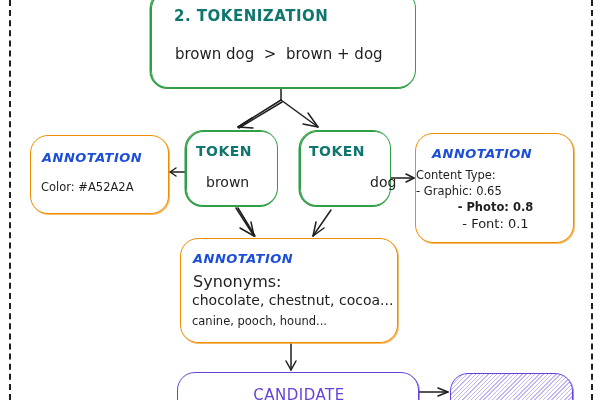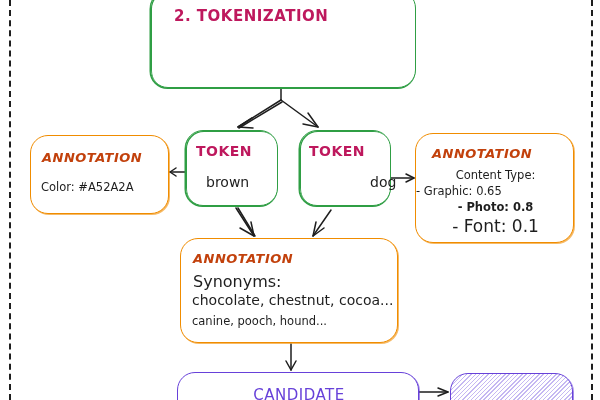--- a/index.html
+++ b/index.html
@@ -4,22 +4,22 @@
 <style>
   html, body { margin:0; padding:0; }
   body { width:600px; height:400px; position:relative; overflow:hidden; background:#ffffff;
          font-family:"DejaVu Sans", sans-serif; color:#1e1e1e; }
   .dash { position:absolute; top:0; width:0; height:400px; border-left:2px dashed #1e1e1e; }
   .box { position:absolute; box-sizing:border-box; border-radius:18px; background:#ffffff; }
   .green { border:1.6px solid #2f9e44; box-shadow: 1px 1px 0 0 #2f9e44 inset, -0.5px 1px 0 #2f9e44; }
   .orange { border:1.6px solid #f08c00; box-shadow: 1px 1px 0 0 rgba(240,140,0,0.6); }
   .purple { border:1.6px solid #6741d9; box-shadow: 1px 1px 0 0 rgba(103,65,217,0.6); }
   .title { position:absolute; font-weight:bold; letter-spacing:0.5px; white-space:nowrap; }
-  .t-green { color:#be185d; }
-  .t-orange { color:#c2410c; font-style:italic; }
+  .t-green { color:#0f766e; }
+  .t-orange { color:#1d4ed8; font-style:italic; }
   .t-purple { color:#6741d9; }
   .txt { position:absolute; white-space:nowrap; color:#1e1e1e; }
   .hatch { background: repeating-linear-gradient(135deg, #ffffff 0 2px, #c5b8f2 2px 3px); }
   svg.arrows { position:absolute; left:0; top:0; }
 </style>
 </head>
 <body>
 
 <div class="dash" style="left:9px;"></div>
 <div class="dash" style="left:591px;"></div>
@@ -52,43 +52,44 @@
     <path d="M291 344 L291 370"></path>
     <path d="M291 370 L286 361 M291 370 L296 361"></path>
 
     <path d="M419 392 L448 392"></path>
     <path d="M448 392 L438 388 M448 392 L438 396"></path>
   </g>
 </svg>
 
 <div class="box green" style="left:150px; top:-10px; width:266px; height:98px;">
   <div class="title t-green" style="left:23px; top:16px; font-size:15px;">2. TOKENIZATION</div>
+  <div class="txt" style="left:24px; top:54px; font-size:15px; white-space:pre;">brown dog  &gt;  brown + dog</div>
 </div>
 
 <div class="box green" style="left:185px; top:130px; width:93px; height:76px;">
   <div class="title t-green" style="left:10px; top:12px; font-size:14px;">TOKEN</div>
   <div class="txt" style="left:20px; top:43px; font-size:14px;">brown</div>
 </div>
 
 <div class="box green" style="left:299px; top:130px; width:92px; height:76px;">
   <div class="title t-green" style="left:9px; top:12px; font-size:14px;">TOKEN</div>
   <div class="txt" style="left:30px; top:43px; font-size:14px;margin-left:40px;">dog</div>
 </div>
 
 <div class="box orange" style="left:30px; top:135px; width:139px; height:79px;">
   <div class="title t-orange" style="left:11px; top:14px; font-size:13px;">ANNOTATION</div>
   <div class="txt" style="left:10px; top:44px; font-size:11.5px;">Color: #A52A2A</div>
 </div>
 
 <div class="box orange" style="left:415px; top:133px; width:159px; height:110px;">
   <div class="title t-orange" style="left:16px; top:12px; font-size:13px;">ANNOTATION</div>
-  <div class="txt" style="left:0; width:159px; text-align:center; top:34px; font-size:11.5px;">Content Type:</div>
+  <div class="txt" style="left:0; width:159px; text-align:left; top:34px; font-size:11.5px;">Content Type:</div>
   <div class="txt" style="left:0; width:159px; text-align:left; top:50px; font-size:11.5px;">- Graphic: 0.65</div>
   <div class="txt" style="left:0; width:159px; text-align:center; top:66px; font-size:11.5px;font-weight:bold;">- Photo: 0.8</div>
-  <div class="txt" style="left:0; width:159px; text-align:center; top:82px; font-size:17px;">- Font: 0.1</div>
+  <div class="txt" style="left:0; width:159px; text-align:center; top:82px; font-size:13px;">- Font: 0.1</div>
 </div>
 
 <div class="box orange" style="left:180px; top:238px; width:218px; height:105px;">
   <div class="title t-orange" style="left:12px; top:12px; font-size:13px;">ANNOTATION</div>
   <div class="txt" style="left:12px; top:33px; font-size:16px;">Synonyms:</div>
   <div class="txt" style="left:11px; top:53px; font-size:14px;">chocolate, chestnut, cocoa...</div>
   <div class="txt" style="left:11px; top:75px; font-size:11.5px;">canine, pooch, hound...</div>
 </div>
 
 <div class="box purple" style="left:177px; top:372px; width:242px; height:70px;">

